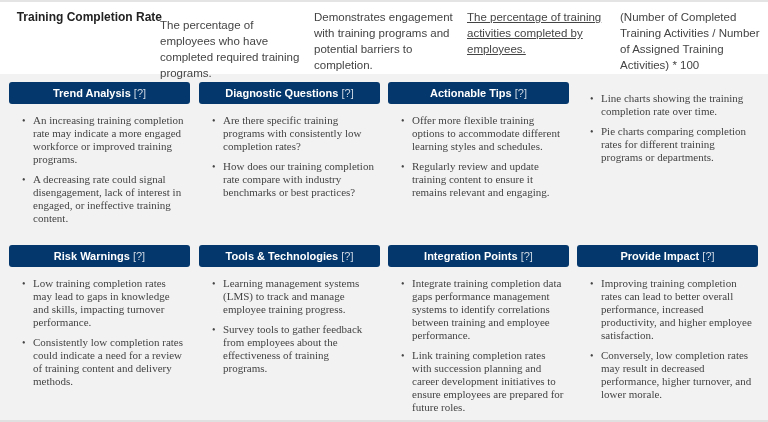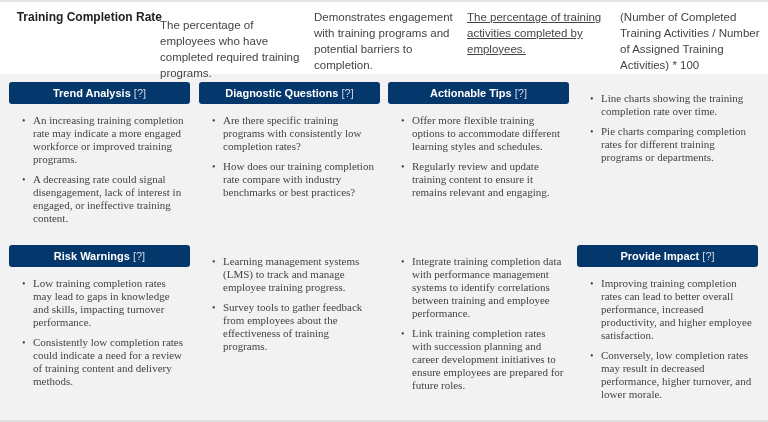--- a/index.html
+++ b/index.html
@@ -73,29 +73,31 @@
 
 <div class="card c1 r2">
   <div class="pill"><span>Risk Warnings</span> <span class="q">[?]</span></div>
   <ul>
     <li>Low training completion rates may lead to gaps in knowledge and skills, impacting turnover performance.</li>
     <li>Consistently low completion rates could indicate a need for a review of training content and delivery methods.</li>
   </ul>
 </div>
 
 <div class="card c2 r2">
+  <div class="pill"><span>Tools &amp; Technologies</span> <span class="q">[?]</span></div>
   <ul>
     <li>Learning management systems (LMS) to track and manage employee training progress.</li>
     <li>Survey tools to gather feedback from employees about the effectiveness of training programs.</li>
   </ul>
 </div>
 
 <div class="card c3 r2">
+  <div class="pill"><span>Integration Points</span> <span class="q">[?]</span></div>
   <ul>
-    <li>Integrate training completion data with performance management systems to identify correlations between training and employee performance.</li>
+    <li>Integrate training completion data gaps performance management systems to identify correlations between training and employee performance.</li>
     <li>Link training completion rates with succession planning and career development initiatives to ensure employees are prepared for future roles.</li>
   </ul>
 </div>
 
 <div class="card c4 r2">
   <div class="pill"><span>Provide Impact</span> <span class="q">[?]</span></div>
   <ul>
     <li>Improving training completion rates can lead to better overall performance, increased productivity, and higher employee satisfaction.</li>
     <li>Conversely, low completion rates may result in decreased performance, higher turnover, and lower morale.</li>
   </ul>

